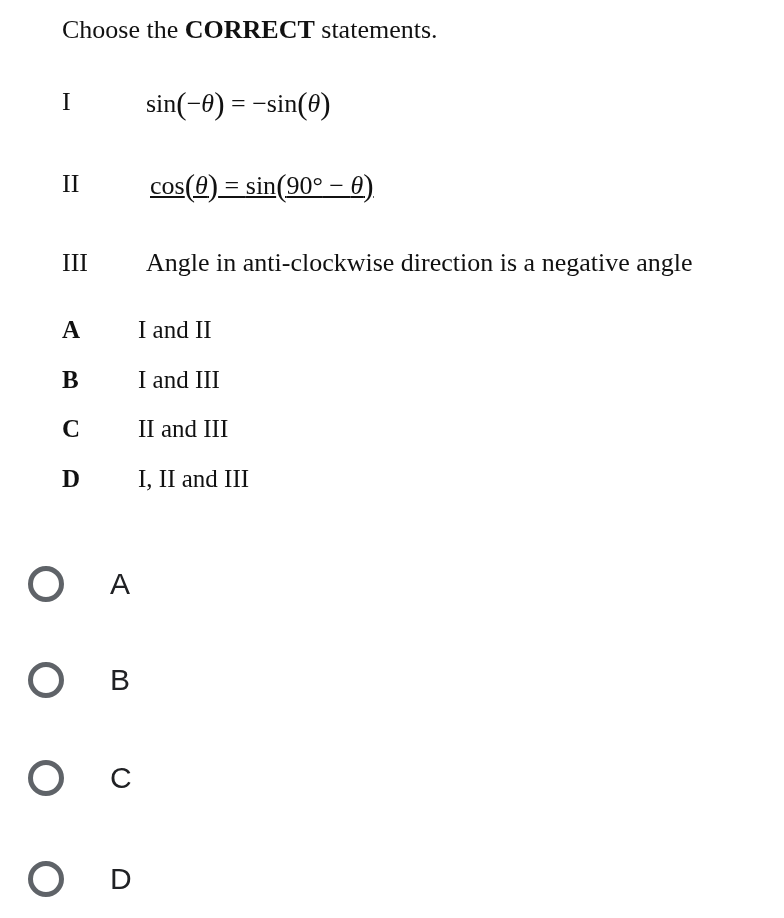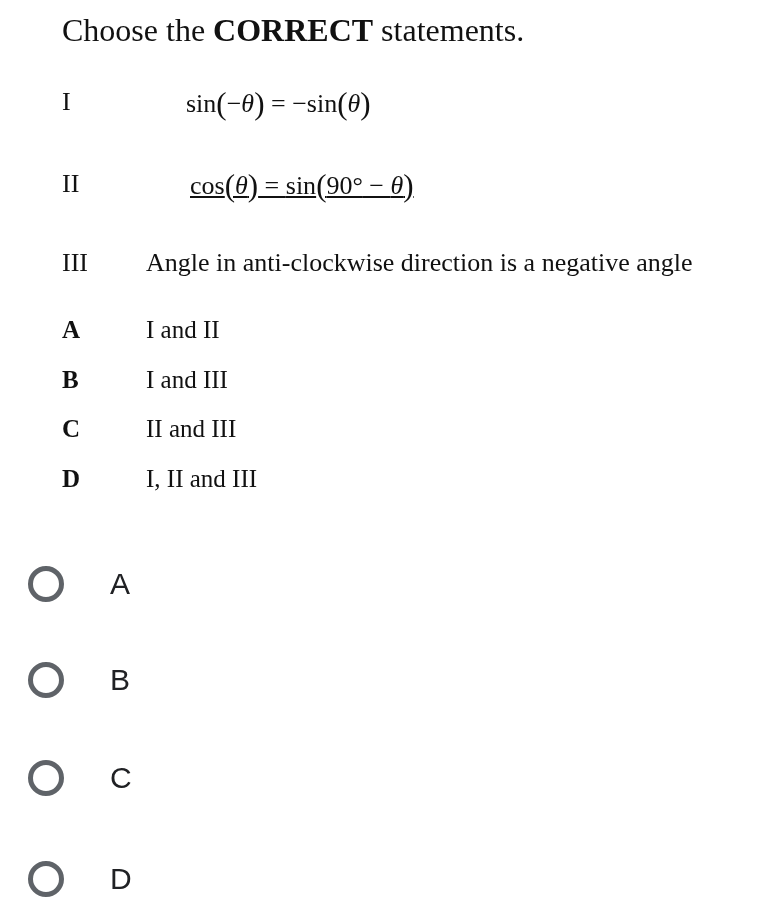--- a/index.html
+++ b/index.html
@@ -1,32 +1,32 @@
 <!DOCTYPE html>
 <html><head>
   <meta charset="utf-8">
   <style>
     html, body { margin: 0; padding: 0; background: #ffffff; }
     body { width: 784px; height: 918px; position: relative; overflow: hidden; color: #111; }
     .serif { font-family: "Liberation Serif", "DejaVu Serif", serif; }
     .sans { font-family: "Liberation Sans", "DejaVu Sans", sans-serif; }
 
-    .question { position: absolute; left: 62px; top: 14px; font-size: 32px; line-height: 32px; }
+    .question { position: absolute; left: 62px; top: 14px; font-size: 26px; line-height: 32px; }
     .question b { font-weight: bold; }
 
     .stmt { position: absolute; left: 62px; font-size: 26px; line-height: 32px; white-space: nowrap; }
     .stmt .num { position: absolute; left: 0; top: 0; }
     .stmt .txt { position: absolute; left: 84px; top: 0; }
-    .math { font-size: 26px; margin-left: 40px; }
+    .math { font-size: 26px; }
     .math i { font-style: italic; }
     .math .paren { font-size: 31px; position: relative; top: 2px; }
 
     .opt { position: absolute; left: 62px; font-size: 25px; line-height: 30px; white-space: nowrap; }
     .opt .letter { position: absolute; left: 0; top: 0; font-weight: bold; }
-    .opt .txt { position: absolute; left: 84px; top: 0; }
+    .opt .txt { position: absolute; left: 76px; top: 0; }
 
     .radio-row { position: absolute; left: 28px; height: 52px; width: 300px; display: flex; align-items: center; cursor: pointer; }
     .radio { width: 36px; height: 36px; border: 5px solid #5f6368; border-radius: 50%; box-sizing: border-box; flex: none; }
     .radio-label { margin-left: 46px; font-size: 30px; color: #202124; }
   </style>
 </head>
 <body>
 
 <div class="question serif">
   <span>Choose the </span><b>CORRECT</b><span> statements.</span>

